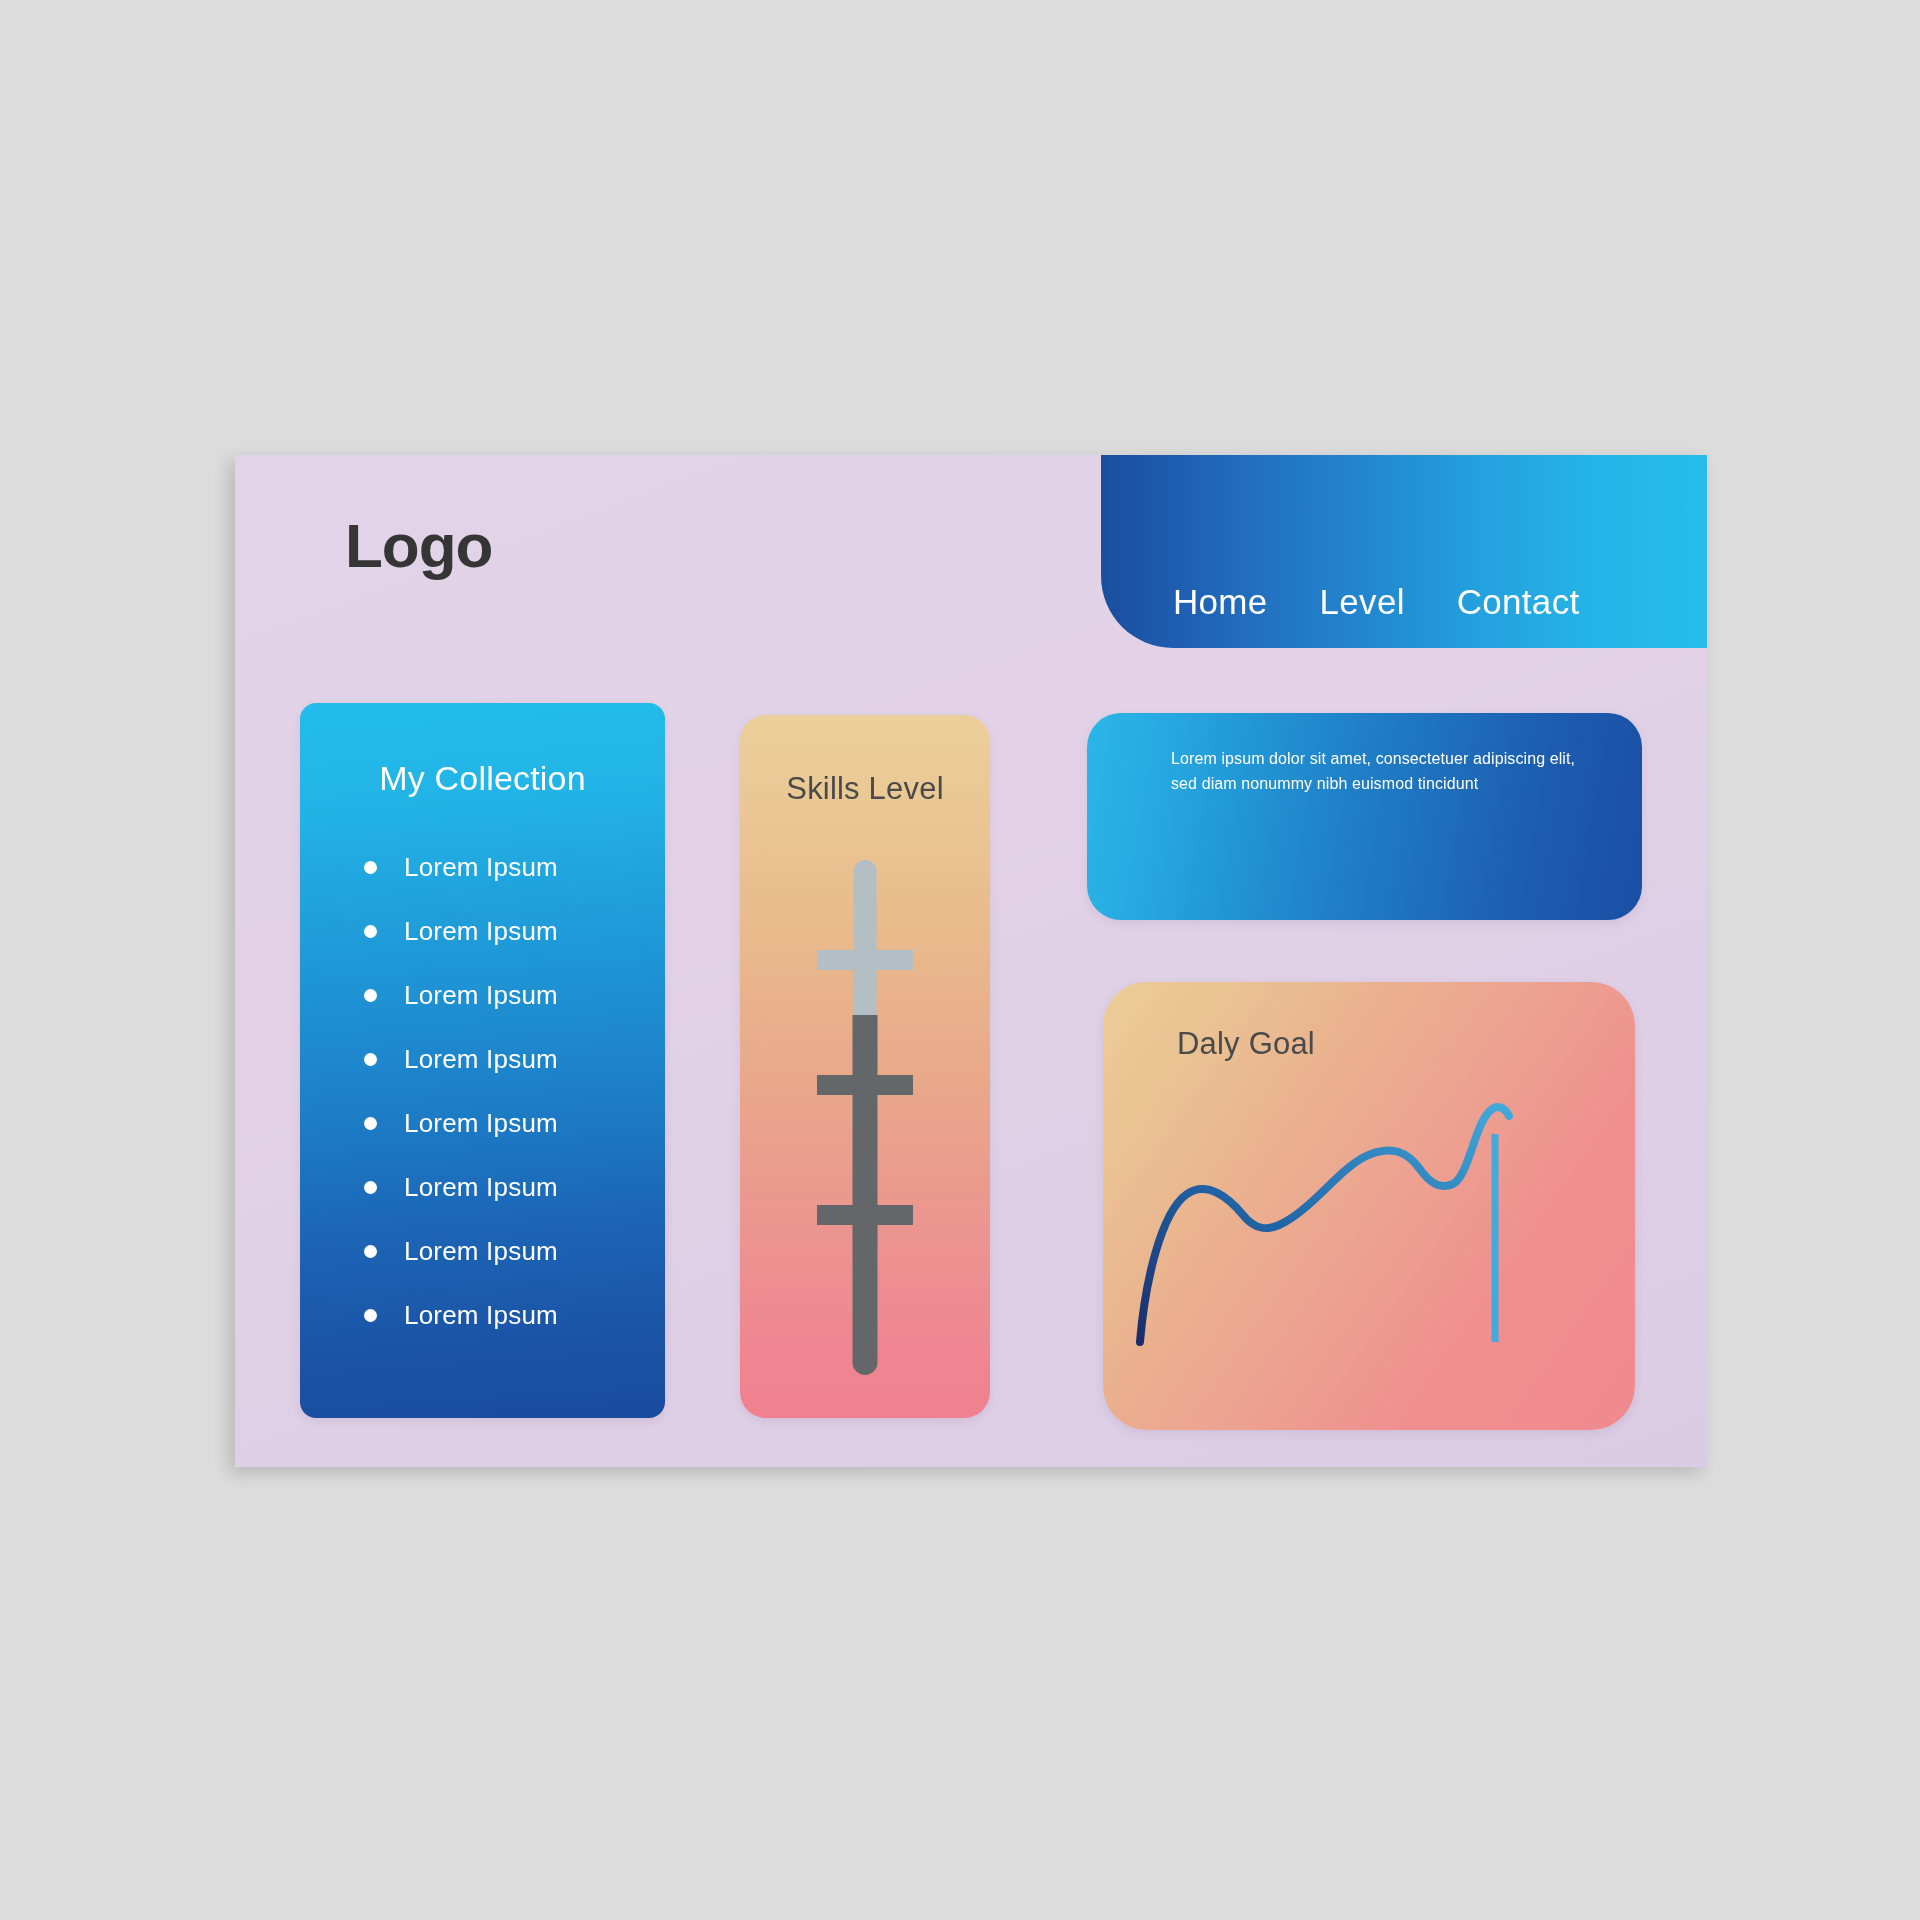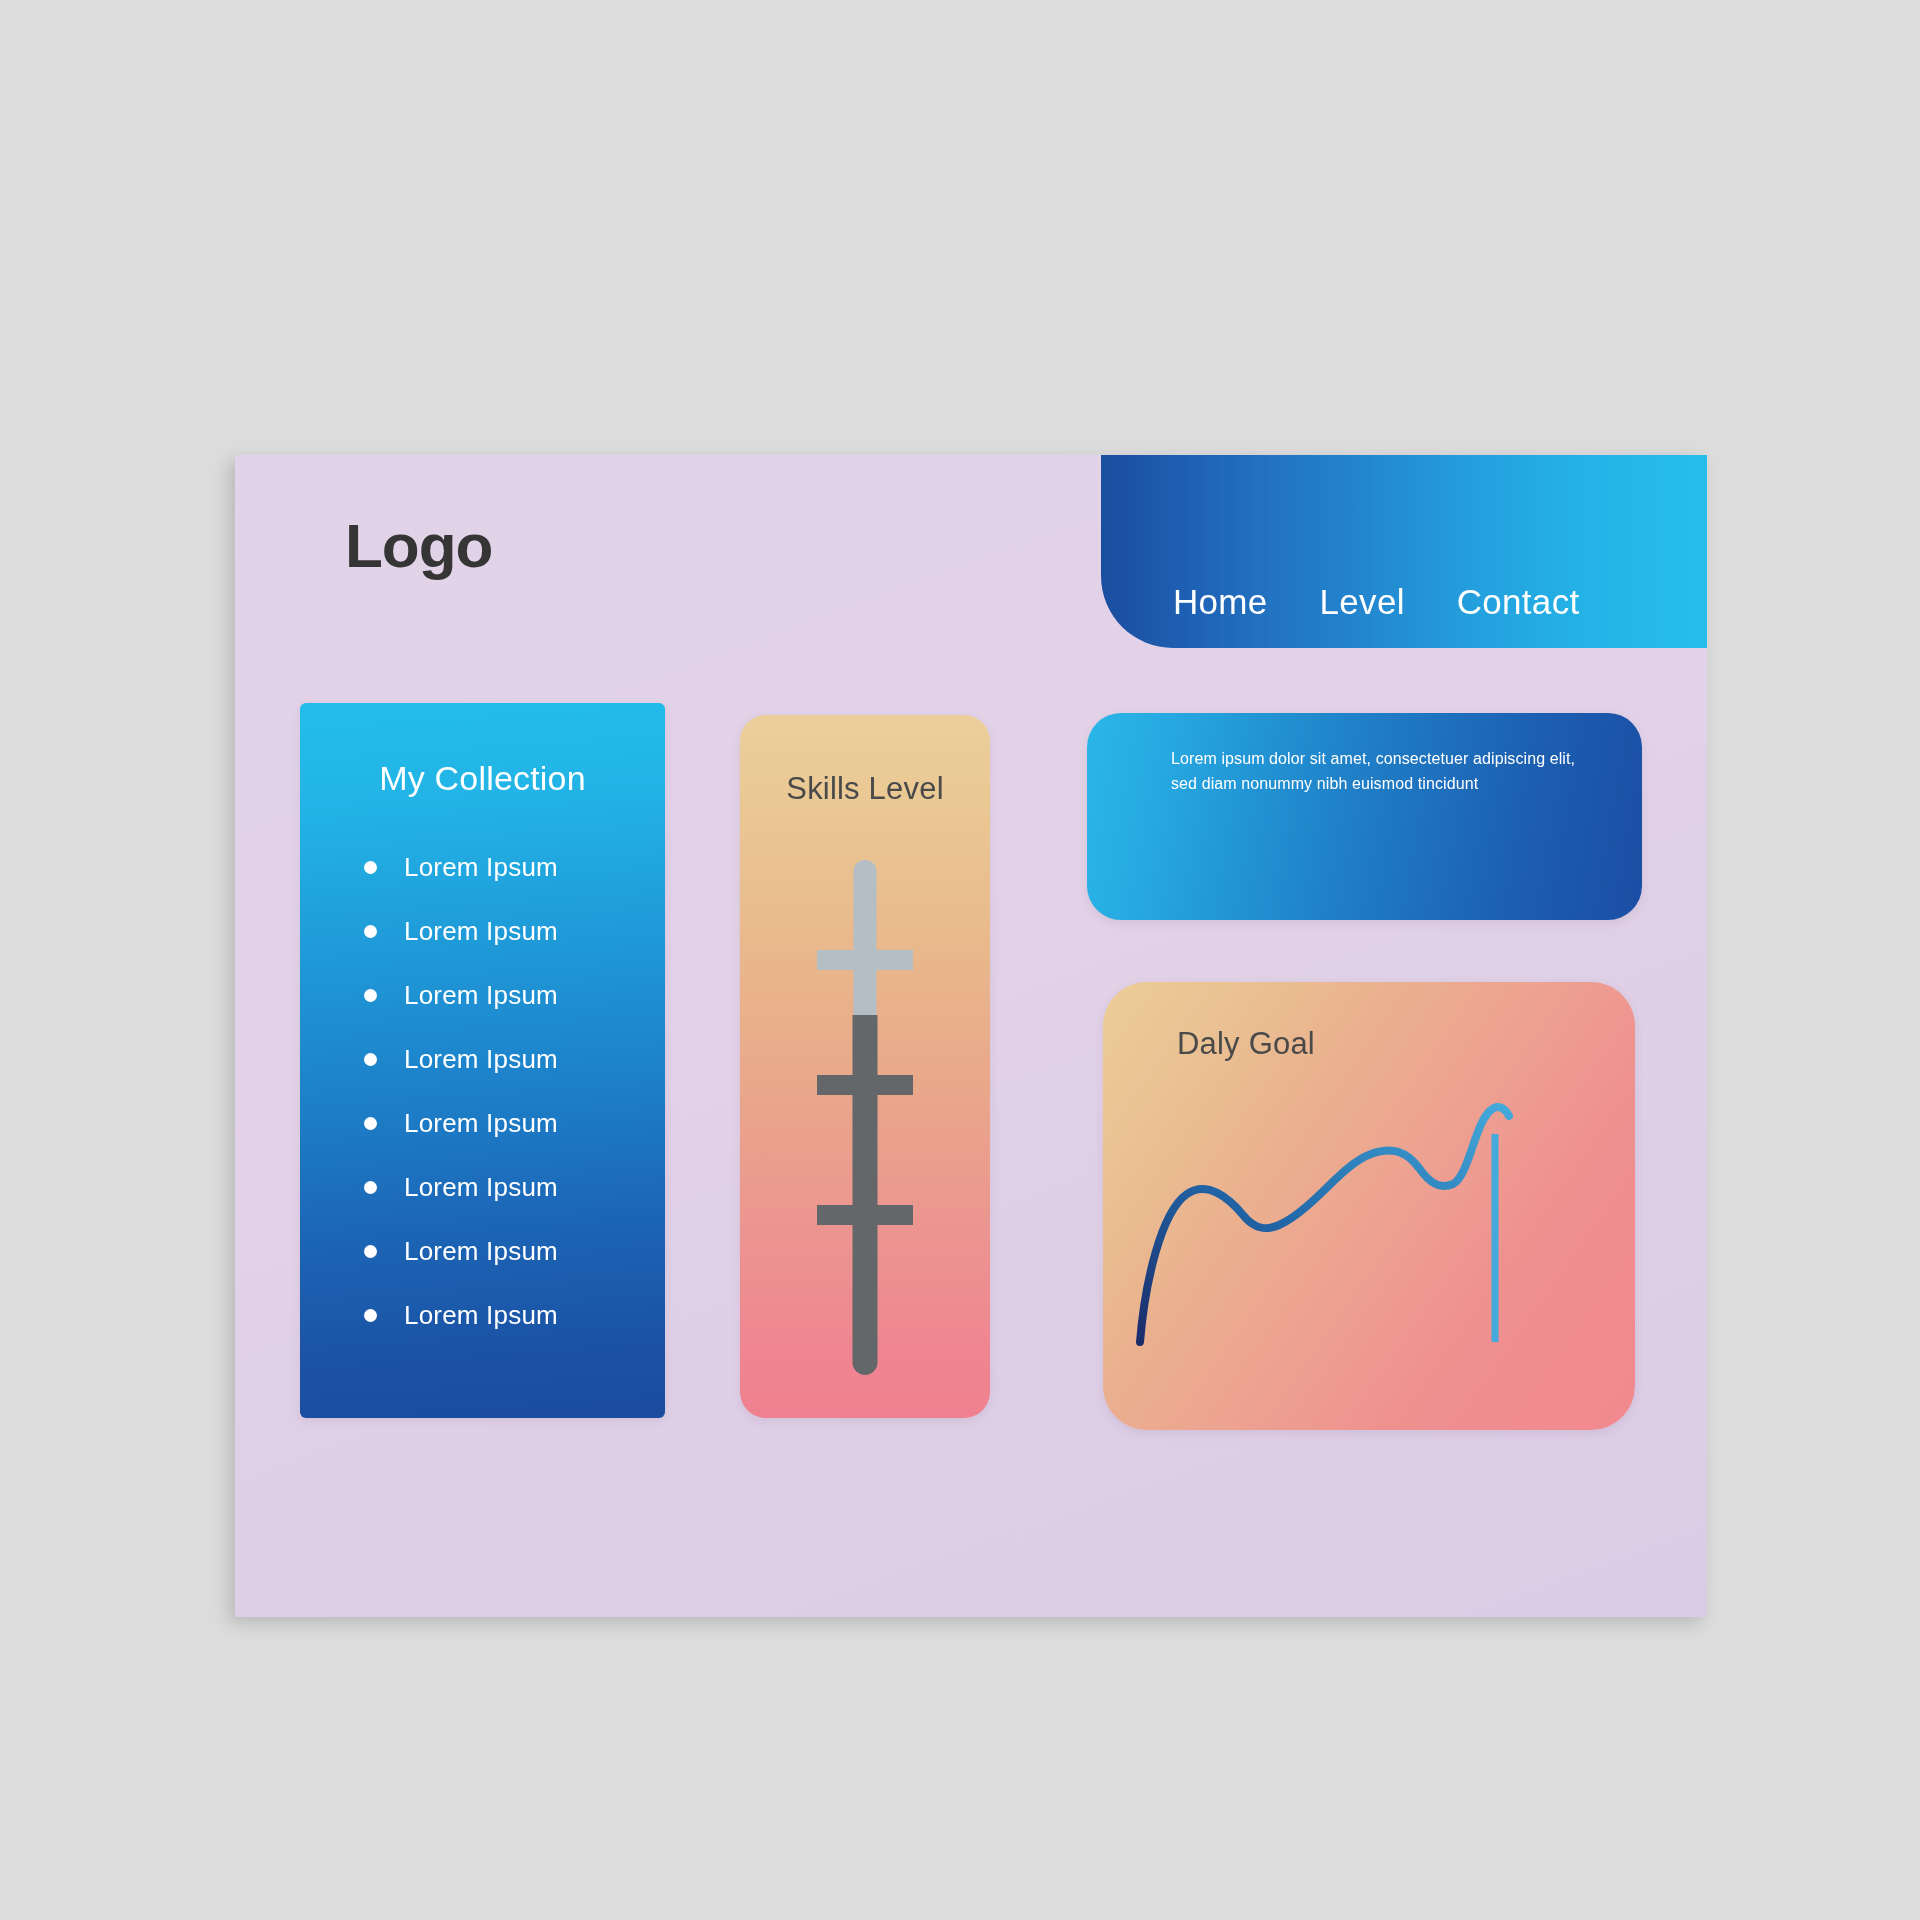--- a/index.html
+++ b/index.html
@@ -19,21 +19,21 @@
     width: 1920px;
     height: 1920px;
   }
 
   
   #page {
     position: absolute;
     left: 235px;
     top: 455px;
     width: 1472px;
-    height: 1162px;
+    height: 1012px;
     background: linear-gradient(160deg, #e2d3e8 0%, #e3d2e7 40%, #decfe6 70%, #dccbe4 100%);
     box-shadow: -6px 6px 16px rgba(0,0,0,0.16);
   }
 
   
   #logo {
     position: absolute;
     left: 110px;
     top: 60px;
     font-size: 62px;
@@ -81,21 +81,21 @@
     box-sizing: border-box;
     box-shadow: 0 3px 10px rgba(80,60,100,0.10);
   }
 
   
   #collection-card {
     left: 65px;
     top: 248px;
     width: 365px;
     height: 715px;
-    border-radius: 6px;
+    border-radius: 16px;
     background: linear-gradient(176deg,
       #23bdeb 0%, #22b4e6 14%,
       #1f9ad8 34%, #1d80c9 54%,
       #1c63b4 74%, #1b52a4 90%, #1a4c9f 100%);
     padding: 44px 0 0 0;
   }
   #collection-title {
     color: #ffffff;
     font-size: 34px;
     text-align: center;

